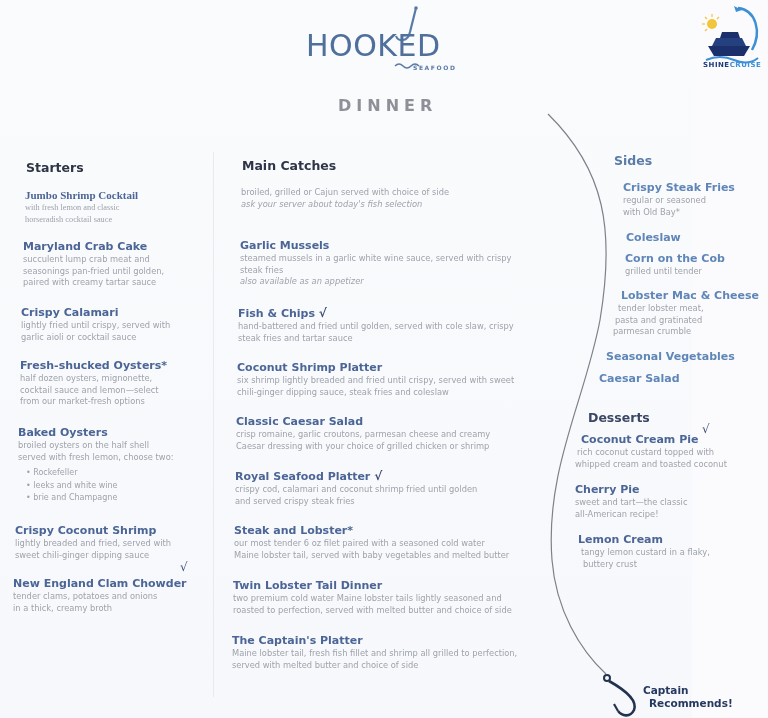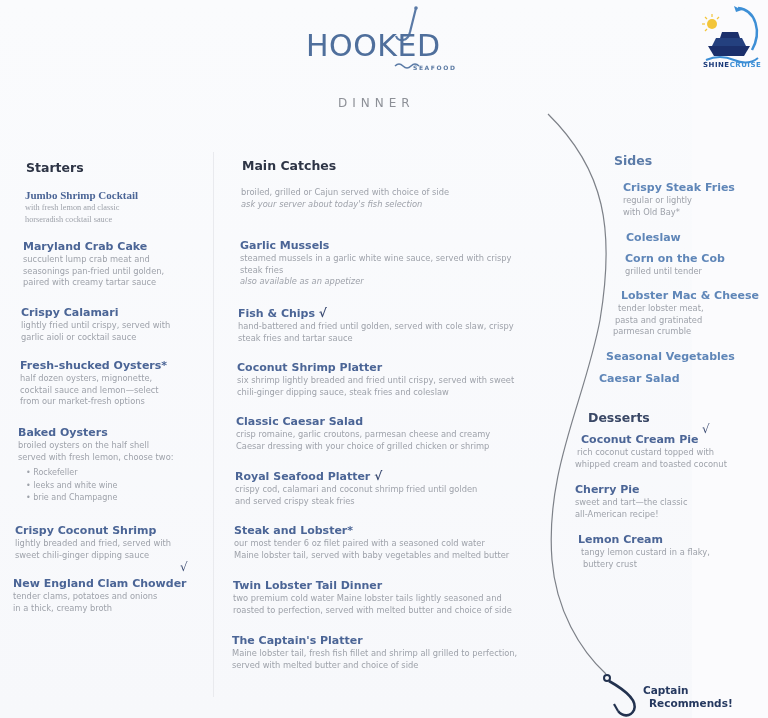--- a/index.html
+++ b/index.html
@@ -24,21 +24,21 @@
     font-size: 30px; letter-spacing: 0.5px; color: #4f6f9c; font-weight: normal;
   }
   .logo-sub {
     position: absolute; left: 107px; top: 36px;
     font-size: 6px; letter-spacing: 1.6px; color: #5b7aa3; font-weight: bold;
   }
   .logo-hook { position: absolute; left: 80px; top: -24px; }
   .logo-wave { position: absolute; left: 88px; top: 34px; }
   .dinner {
     position: absolute; left: 338px; top: 96px;
-    font-size: 12px; letter-spacing: 5px; color: #8d9097; font-weight: normal;
+    font-size: 16px; letter-spacing: 5px; color: #8d9097; font-weight: bold;
   }
   .brand-badge { position: absolute; left: 698px; top: 2px; width: 66px; height: 72px; }
   .brand-name {
     position: absolute; left: 703px; top: 61px;
     font-size: 7px; font-weight: bold; letter-spacing: 0.5px; color: #1b3a7a;
   }
   .brand-name span { color: #3d8fd6; }
 
   
   .col-divider { position: absolute; left: 213px; top: 152px; width: 1px; height: 545px; background: #e9eaee; }
@@ -205,21 +205,21 @@
   <div class="item" style="left:232px;top:634px;">
     <div class="item-name">The Captain's Platter</div>
     <div class="item-desc">Maine lobster tail, fresh fish fillet and shrimp all grilled to perfection,</div>
     <div class="item-desc">served with melted butter and choice of side</div>
   </div>
 
   <div class="sides">
     <div class="section-title blue" style="left:614px;top:153px;">Sides</div>
     <div class="item" style="left:623px;top:181px;">
       <div class="item-name">Crispy Steak Fries</div>
-      <div class="item-desc">regular or lightly</div>
+      <div class="item-desc">regular or seasoned</div>
       <div class="item-desc">with Old Bay*</div>
     </div>
     <div class="item" style="left:626px;top:231px;">
       <div class="item-name">Coleslaw</div>
     </div>
     <div class="item" style="left:625px;top:252px;">
       <div class="item-name">Corn on the Cob</div>
       <div class="item-desc">grilled until tender</div>
     </div>
     <div class="item" style="left:621px;top:289px;">

